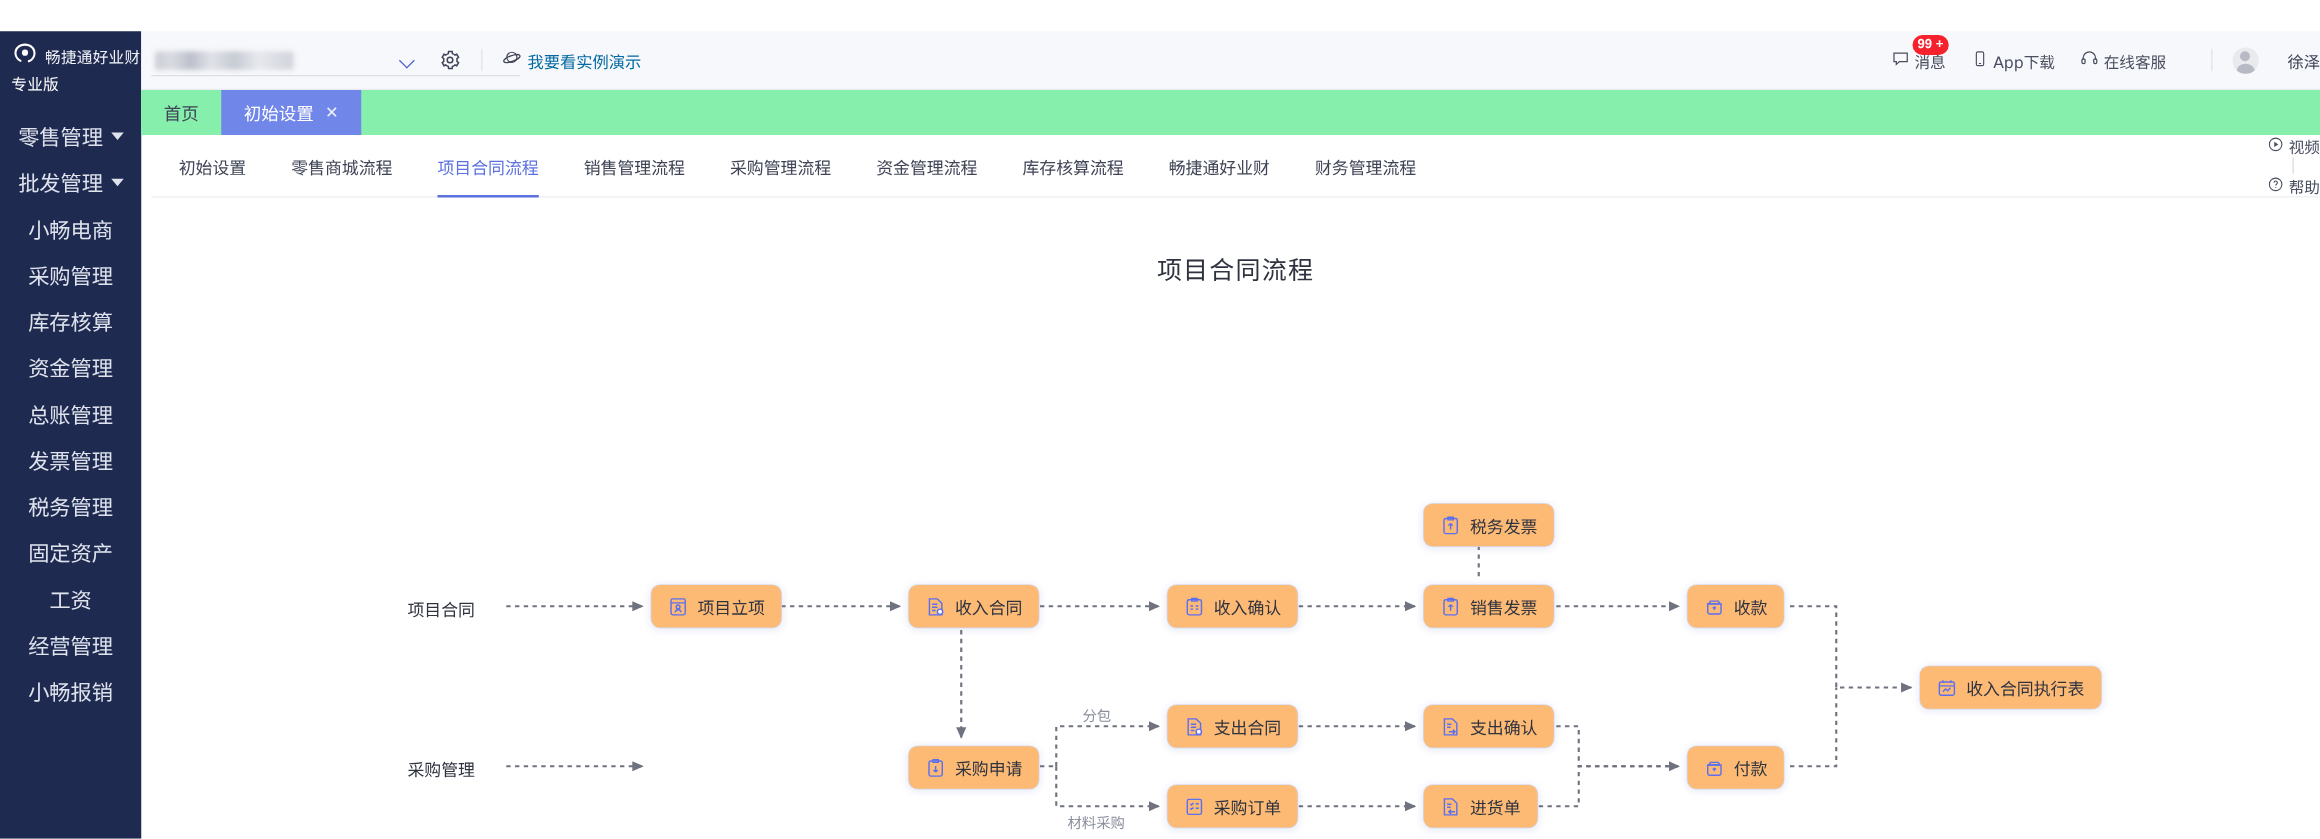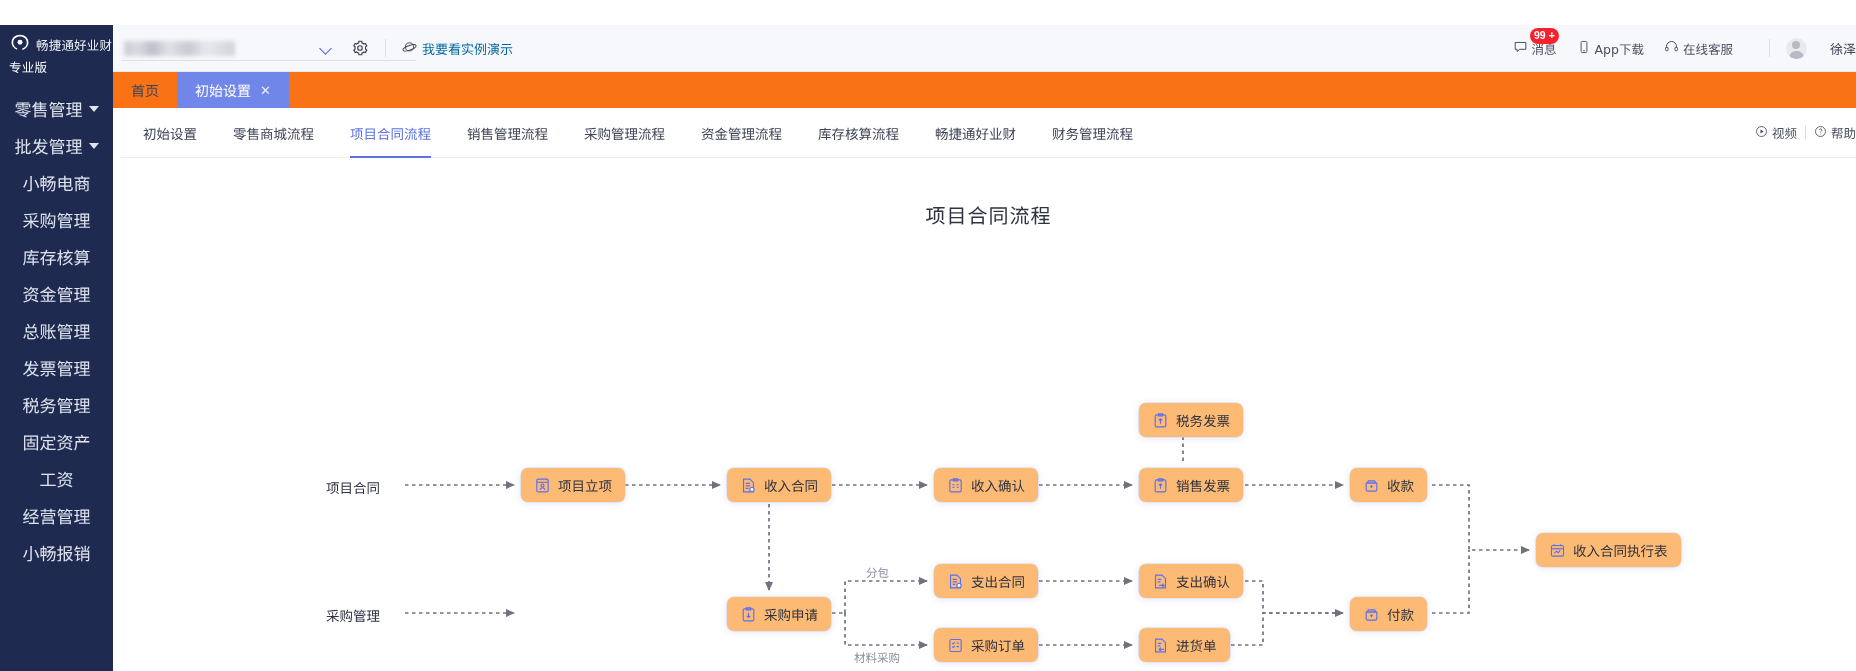--- a/index.html
+++ b/index.html
@@ -74,21 +74,21 @@
   }
   .avatar { width:21px;height:21px;border-radius:50%;background:#e9eaee; position:relative; overflow:hidden; }
   .avatar::before{content:"";position:absolute;left:6.5px;top:3.5px;width:8px;height:8px;border-radius:50%;background:#b7bac4;}
   .avatar::after{content:"";position:absolute;left:3px;top:13px;width:15px;height:10px;border-radius:7px 7px 0 0;background:#b7bac4;}
   .user-name { font-size:13px; color:#3f4456; margin-left:23px; white-space:nowrap; overflow:hidden;
                font-family:"DejaVu Sans", sans-serif; }
 
   
   .tabstrip {
     position:absolute; left:113px; top:72px; right:0; height:36px;
-    background:#f97316; display:flex; align-items:stretch;
+    background:#86efac; display:flex; align-items:stretch;
   }
   .tab {
     display:flex; align-items:center; justify-content:center;
     font-size:14px; padding:0 18px; cursor:pointer; color:#3f4456;
     font-family:"DejaVu Sans", sans-serif;
   }
   .tab.active { background:#7086e8; color:#ffffff; }
   .tab-close { margin-left:9px; font-size:13px; color:#eaeefb; }
 
   
@@ -102,21 +102,21 @@
   }
   .subtab {
     font-size:13.5px; color:#3f4456; margin-right:36px; cursor:pointer; height:50px;
     display:flex; align-items:center; position:relative; white-space:nowrap;
     font-family:"DejaVu Sans", sans-serif;
   }
   .subtab.active { color:#5b72e0; }
   .subtab.active::after{
     content:""; position:absolute; left:0; right:0; bottom:0; height:2px; background:#5b72e0;
   }
-  .subtabs-right { margin-left:auto; display:flex; align-items:center; gap:0; padding-right:0; }
+  .subtabs-right { margin-left:auto; display:flex; align-items:center; gap:0; padding-right:0;flex-direction:column; }
   .mini-link { display:flex; align-items:center; gap:4px; font-size:12.5px; color:#4a4f60; cursor:pointer;
                white-space:nowrap; font-family:"DejaVu Sans", sans-serif;}
   .mini-sep { width:1px;height:13px;background:#d8dbe3;margin:0 8px; }
 
   .flow-title {
     text-align:center; font-size:20px; color:#2f3340; margin-top:42px;
     letter-spacing:1px; font-family:"DejaVu Sans", sans-serif;
   }
 
   

